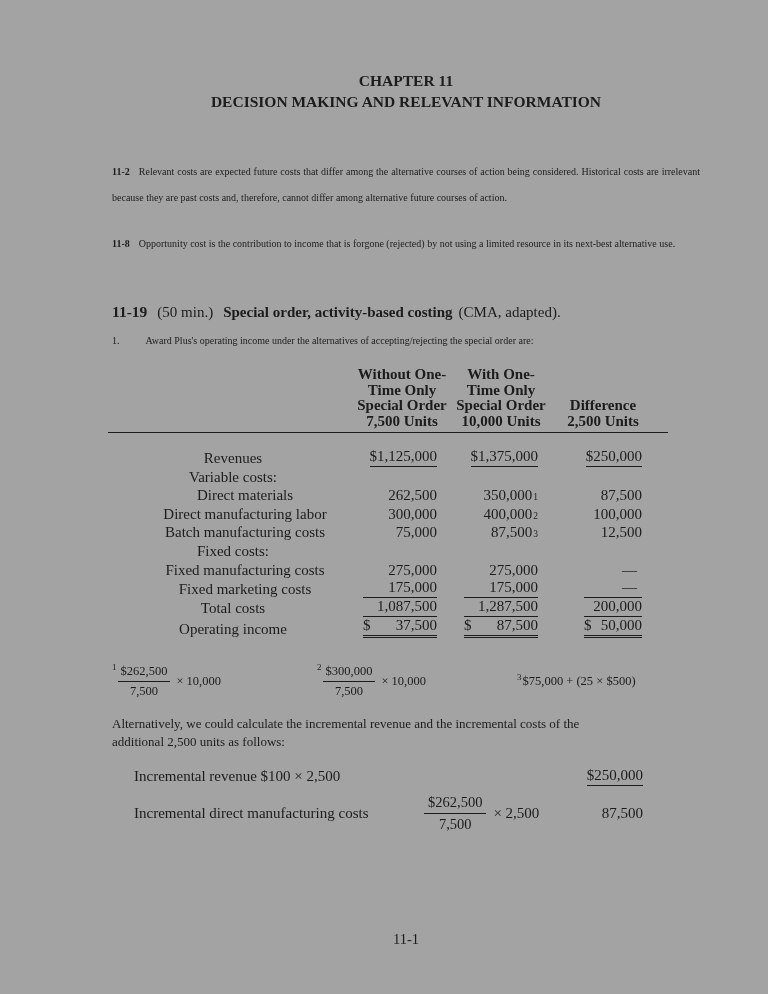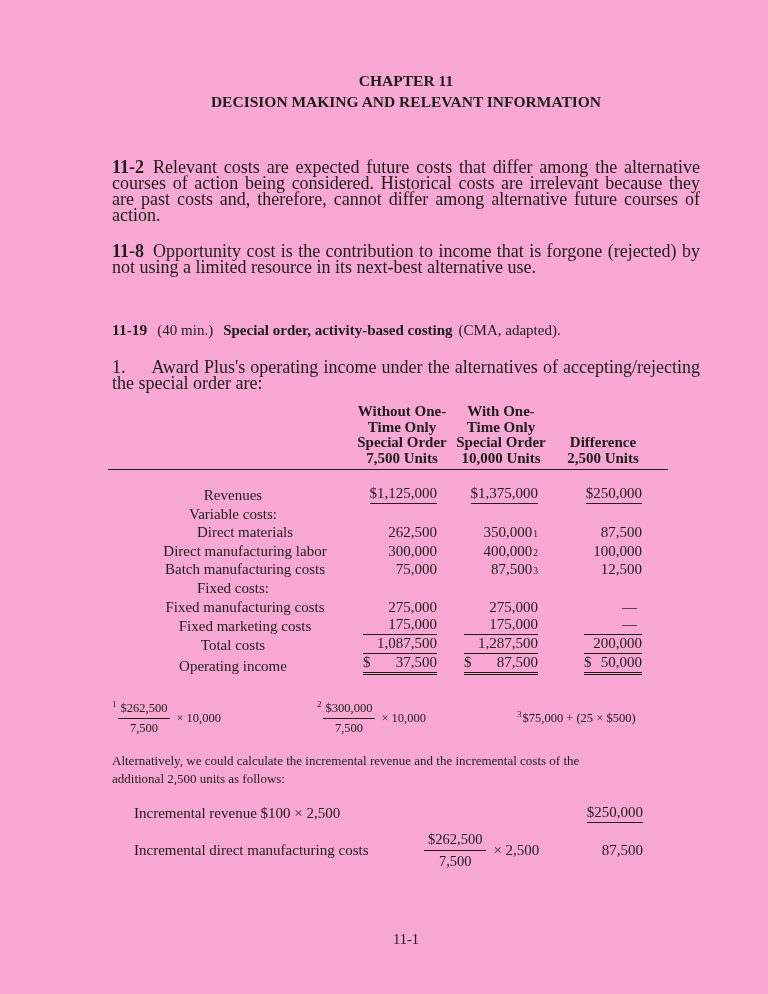--- a/index.html
+++ b/index.html
@@ -1,31 +1,31 @@
 <!DOCTYPE html>
 <html><head>
 <meta charset="utf-8">
 <style>
   html,body{margin:0;padding:0;background:#ffffff;}
   body{width:768px;height:994px;font-family:"Liberation Serif","DejaVu Serif",serif;color:#1c1c1c;}
-  .page{position:relative;width:768px;height:994px;box-sizing:border-box;padding:70px 68px 0 112px;overflow:hidden;background:#f9a8d4;}
+  .page{position:relative;width:768px;height:994px;box-sizing:border-box;padding:70px 68px 0 112px;overflow:hidden;background:#a3a3a3;}
 
   .doc-title{font-size:15.5px;line-height:21px;font-weight:bold;text-align:center;margin:0;}
 
-  .para{font-size:18px;line-height:16px;text-align:justify;margin:0;}
+  .para{font-size:10px;line-height:26px;text-align:justify;margin:0;}
   .q-num{font-weight:bold;display:inline-block;margin-right:9px;}
   .m-11-2{margin-top:47px;}
   .m-11-8{margin-top:20px;}
 
   .exercise-heading{margin:46px 0 0;font-size:15px;}
   .ex-num{font-weight:bold;font-size:15.5px;margin-right:10px;}
   .ex-time{margin-right:10px;}
   .ex-title{font-weight:bold;font-size:15px;margin-right:6px;}
 
-  .item-para{margin-top:20px;}
+  .item-para{margin-top:7px;}
   .item-num{display:inline-block;margin-right:26px;}
 
   table.oi-table{border-collapse:collapse;table-layout:fixed;width:560px;margin-left:-4px;margin-top:13px;}
   .oi-table col.c-label{width:246px;}
   .oi-table col.c-2{width:96px;}
   .oi-table col.c-3{width:102px;}
   .oi-table col.c-4{width:116px;}
   .oi-table thead th{font-weight:bold;font-size:15px;line-height:15.5px;vertical-align:bottom;padding:0 0 3px;text-align:center;border-bottom:1.5px solid #1c1c1c;}
   .oi-table thead th.h4{padding-right:14px;}
   .oi-table td{font-size:15px;height:18.6px;padding:0;vertical-align:bottom;white-space:nowrap;}
@@ -80,21 +80,21 @@
 
 <div class="page">
 
   <h1 class="doc-title">CHAPTER 11</h1>
   <h1 class="doc-title">DECISION MAKING AND RELEVANT INFORMATION</h1>
 
   <p class="para m-11-2"><span class="q-num">11-2</span><span>Relevant costs are expected future costs that differ among the alternative courses of action being considered. Historical costs are irrelevant because they are past costs and, therefore, cannot differ among alternative future courses of action.</span></p>
 
   <p class="para m-11-8"><span class="q-num">11-8</span><span>Opportunity cost is the contribution to income that is forgone (rejected) by not using a limited resource in its next-best alternative use.</span></p>
 
-  <p class="exercise-heading"><span class="ex-num">11-19</span><span class="ex-time">(40 min.)</span><span class="ex-title">Special order, activity-based costing</span><span>(CMA, adapted).</span></p>
+  <p class="exercise-heading"><span class="ex-num">11-19</span><span class="ex-time">(50 min.)</span><span class="ex-title">Special order, activity-based costing</span><span>(CMA, adapted).</span></p>
 
   <p class="para item-para"><span class="item-num">1.</span><span>Award Plus's operating income under the alternatives of accepting/rejecting the special order are:</span></p>
 
   <table class="oi-table">
     <colgroup>
         <col class="c-label">
         <col class="c-2">
         <col class="c-3">
         <col class="c-4">
       </colgroup>

